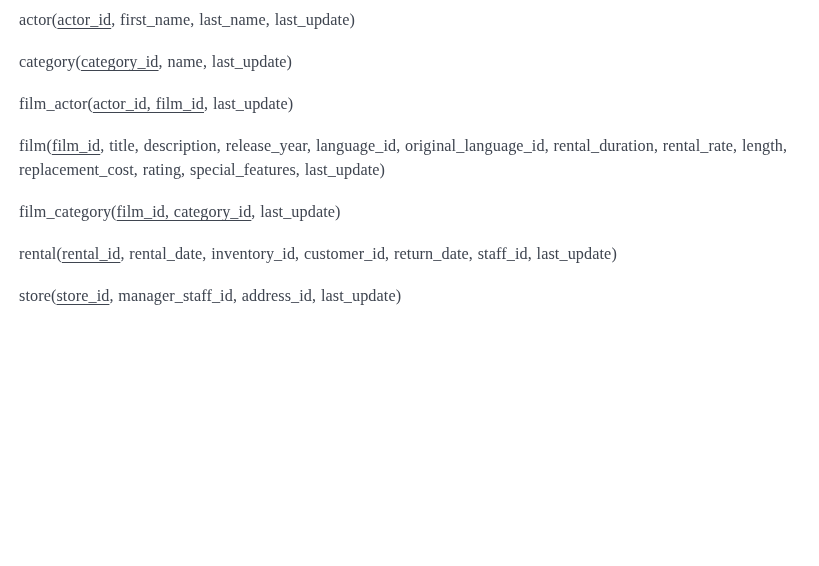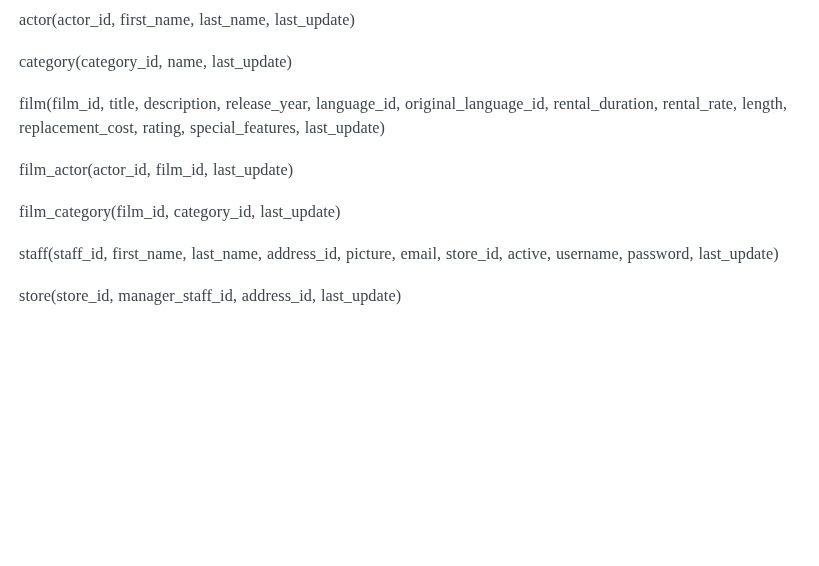--- a/index.html
+++ b/index.html
@@ -40,20 +40,21 @@
 
   
   .rel-name,
   .rel-punct,
   .attrs {
     font-family: inherit;
   }
 
   
   .pk {
+    text-decoration: underline;
     text-decoration-thickness: 1px;
     text-underline-offset: 2.5px;
     text-decoration-color: #3f4550;
   }
 
   
   .attr {
     text-decoration: none;
     text-align: center;
   }
@@ -66,35 +67,35 @@
   <p class="relation">
     <span class="rel-name">actor</span><span class="rel-punct">(</span><span class="pk">actor_id</span><span class="attr">, first_name, last_name, last_update)</span>
   </p>
 
   <p class="relation">
     <span class="rel-name">category</span><span class="rel-punct">(</span><span class="pk">category_id</span><span class="attr">, name, last_update)</span>
   </p>
 
 
   <p class="relation">
-    <span class="rel-name">film</span><span class="rel-punct">(</span><span class="pk">film_id</span><span class="attr">, title, description, release_year, language_id, original_language_id, rental_duration, rental_rate, length, replacement_cost, rating, special_features, last_update)</span>
+    <span class="rel-name">film_actor</span><span class="rel-punct">(</span><span class="pk">actor_id, film_id</span><span class="attr">, last_update)</span>
   </p>
 
   <p class="relation">
-    <span class="rel-name">film_actor</span><span class="rel-punct">(</span><span class="pk">actor_id, film_id</span><span class="attr">, last_update)</span>
+    <span class="rel-name">film</span><span class="rel-punct">(</span><span class="pk">film_id</span><span class="attr">, title, description, release_year, language_id, original_language_id, rental_duration, rental_rate, length, replacement_cost, rating, special_features, last_update)</span>
   </p>
 
   <p class="relation">
     <span class="rel-name">film_category</span><span class="rel-punct">(</span><span class="pk">film_id, category_id</span><span class="attr">, last_update)</span>
   </p>
 
 
 
+  <p class="relation">
+    <span class="rel-name">rental</span><span class="rel-punct">(</span><span class="pk">rental_id</span><span class="attr">, rental_date, inventory_id, customer_id, return_date, staff_id, last_update)</span>
+  </p>
 
-  <p class="relation">
-    <span class="rel-name">staff</span><span class="rel-punct">(</span><span class="pk">staff_id</span><span class="attr">, first_name, last_name, address_id, picture, email, store_id, active, username, password, last_update)</span>
-  </p>
 
   <p class="relation">
     <span class="rel-name">store</span><span class="rel-punct">(</span><span class="pk">store_id</span><span class="attr">, manager_staff_id, address_id, last_update)</span>
   </p>
 
 </div>
 
 </body></html>

